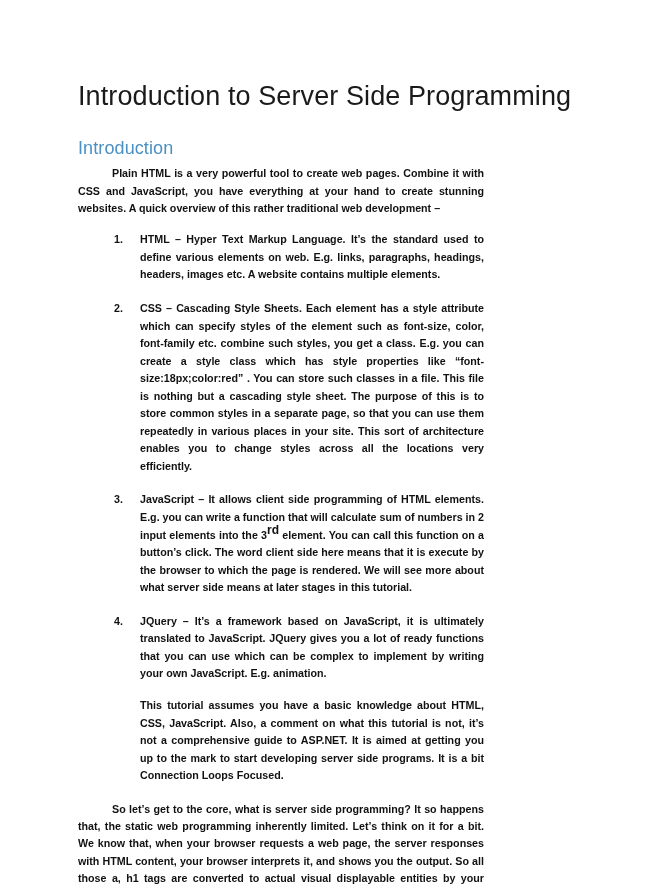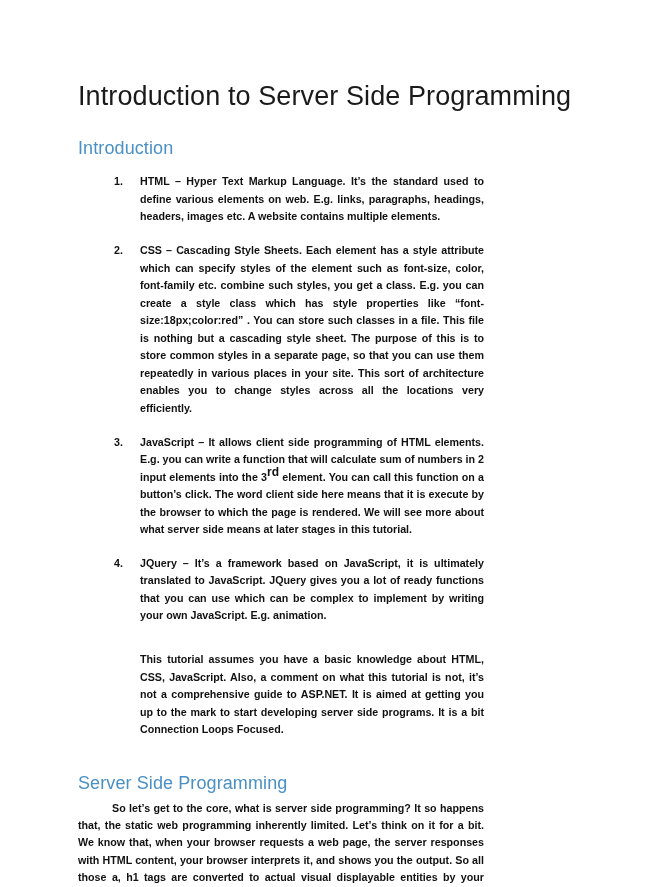--- a/index.html
+++ b/index.html
@@ -71,52 +71,52 @@
     color: #111111;
   }
   ol.numbered > li::before {
     content: counter(item) ".";
     position: absolute;
     left: 36px;
     top: 0;
     font-weight: 600;
   }
   .sub-para {
-    margin-top: 26px;
+    margin-top: 14px;
     display: block;
   }
   sup {
     font-size: 12px;
     vertical-align: super;
     line-height: 0;
   }
 </style>
 </head>
 <body>
 
 <div class="page">
 
   <h1 class="doc-title">Introduction to Server Side Programming</h1>
 
   <h2 class="heading">Introduction</h2>
 
+  <p class="body-text"><span class="indent"></span><span>Plain HTML is a very powerful tool to create web pages. Combine it with CSS and JavaScript, you have everything at your hand to create stunning websites. A quick overview of this rather traditional web development –</span></p>
 
   <ol class="numbered">
     <li>
       <span>HTML – Hyper Text Markup Language. It’s the standard used to define various elements on web. E.g. links, paragraphs, headings, headers, images etc. A website contains multiple elements.</span>
     </li>
     <li>
       <span>CSS – Cascading Style Sheets. Each element has a style attribute which can specify styles of the element such as font-size, color, font-family etc. combine such styles, you get a class. E.g. you can create a style class which has style properties like “font-size:18px;color:red” . You can store such classes in a file. This file is nothing but a cascading style sheet. The purpose of this is to store common styles in a separate page, so that you can use them repeatedly in various places in your site. This sort of architecture enables you to change styles across all the locations very efficiently.</span>
     </li>
     <li>
       <span>JavaScript – It allows client side programming of HTML elements. E.g. you can write a function that will calculate sum of numbers in 2 input elements into the 3</span><sup>rd</sup><span> element. You can call this function on a button’s click. The word client side here means that it is execute by the browser to which the page is rendered. We will see more about what server side means at later stages in this tutorial.</span>
     </li>
     <li>
       <span>JQuery – It’s a framework based on JavaScript, it is ultimately translated to JavaScript. JQuery gives you a lot of ready functions that you can use which can be complex to implement by writing your own JavaScript.  E.g. animation.</span>
       <span class="sub-para">This tutorial assumes you have a basic knowledge about HTML, CSS, JavaScript. Also, a comment on what this tutorial is not, it’s not a comprehensive guide to ASP.NET. It is aimed at getting you up to the mark to start developing server side programs. It is a bit Connection Loops Focused.</span>
     </li>
   </ol>
 
-  <h2 class="heading second">Server Side Programming</h2>
 
   <p class="body-text"><span class="indent"></span><span>So let’s get to the core, what is server side programming? It so happens that, the static web programming inherently limited. Let’s think on it for a bit. We know that, when your browser requests a web page, the server responses with HTML content, your browser interprets it, and shows you the output. So all those a, h1 tags are converted to actual visual displayable entities by your browser;</span></p>
 
 </div>
 
 </body></html>

